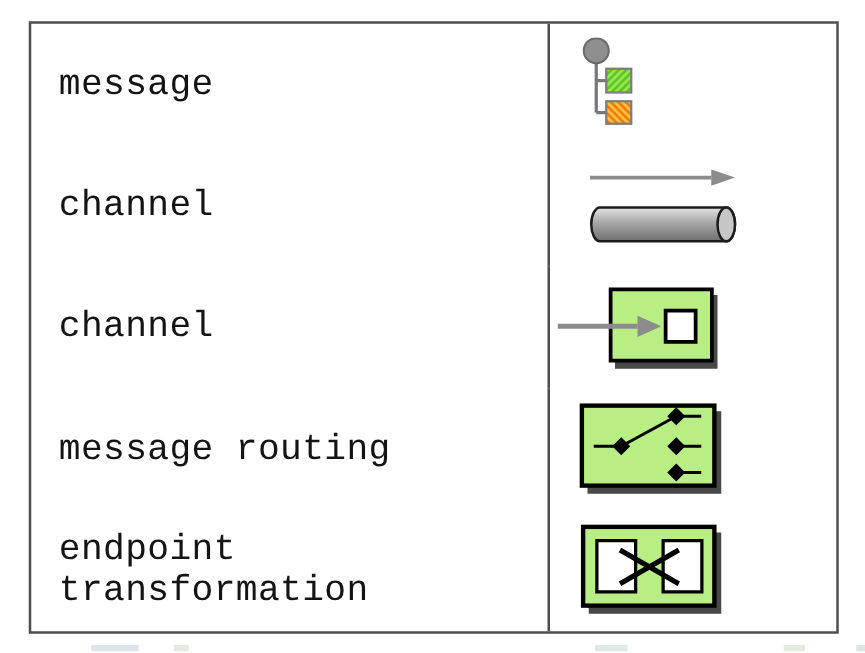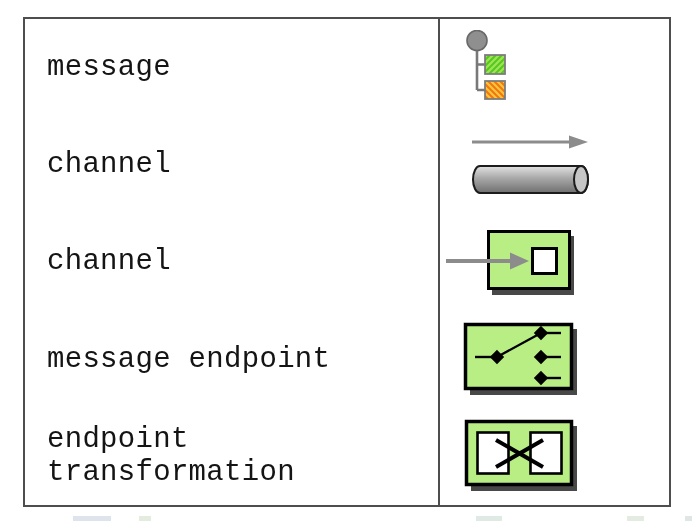--- a/index.html
+++ b/index.html
@@ -112,21 +112,21 @@
         <rect x="42.5" y="3.5" width="81" height="57" fill="#b9ee85" stroke="#000000" stroke-width="3"></rect>
         <g>
           <line x1="0" y1="33" x2="64" y2="33" stroke="#8c8c8c" stroke-width="4"></line>
           <polygon points="64,24.5 83,33 64,41.5" fill="#8c8c8c"></polygon>
         </g>
         <rect x="86.5" y="20.5" width="24" height="25" fill="#ffffff" stroke="#000000" stroke-width="3"></rect>
       </svg>
     </div>
 
     <div class="label-cell">
-      <span>message endpoint</span>
+      <span>message routing</span>
     </div>
     <div class="icon-cell">
       <svg class="ml-rout" width="120" height="76" viewBox="0 0 120 76">
         <rect x="7" y="8" width="107" height="66" fill="#484848"></rect>
         <rect x="2.5" y="3.5" width="106" height="64" fill="#b9ee85" stroke="#000000" stroke-width="3.5"></rect>
         <g stroke="#000000" stroke-width="2.4" fill="#000000">
           <line x1="12" y1="36" x2="34" y2="36"></line>
           <line x1="34" y1="36" x2="78" y2="12"></line>
           <line x1="78" y1="12" x2="98" y2="12"></line>
           <line x1="78" y1="36" x2="98" y2="36"></line>

